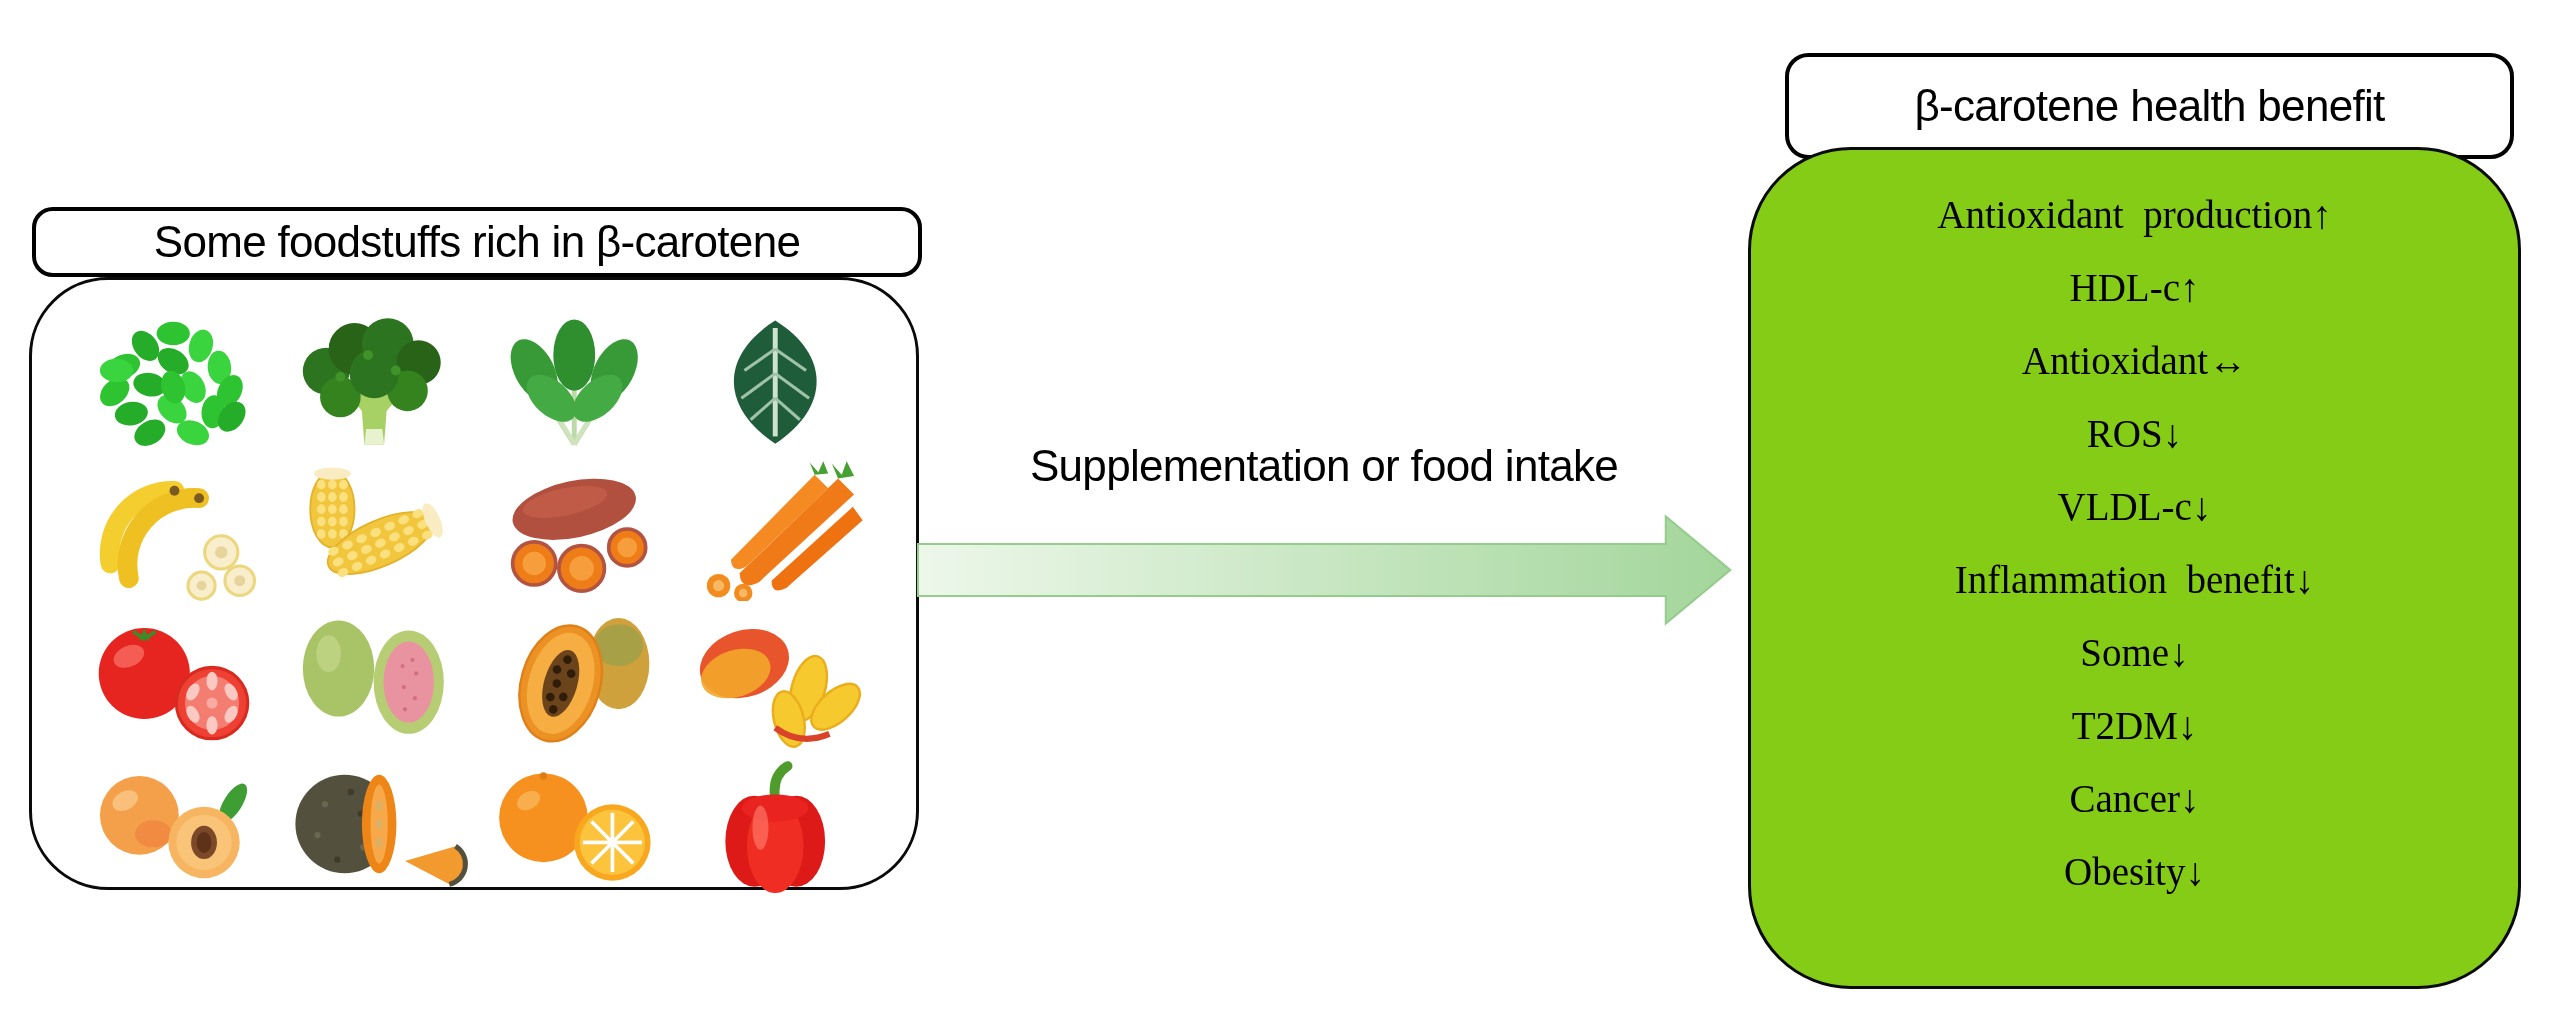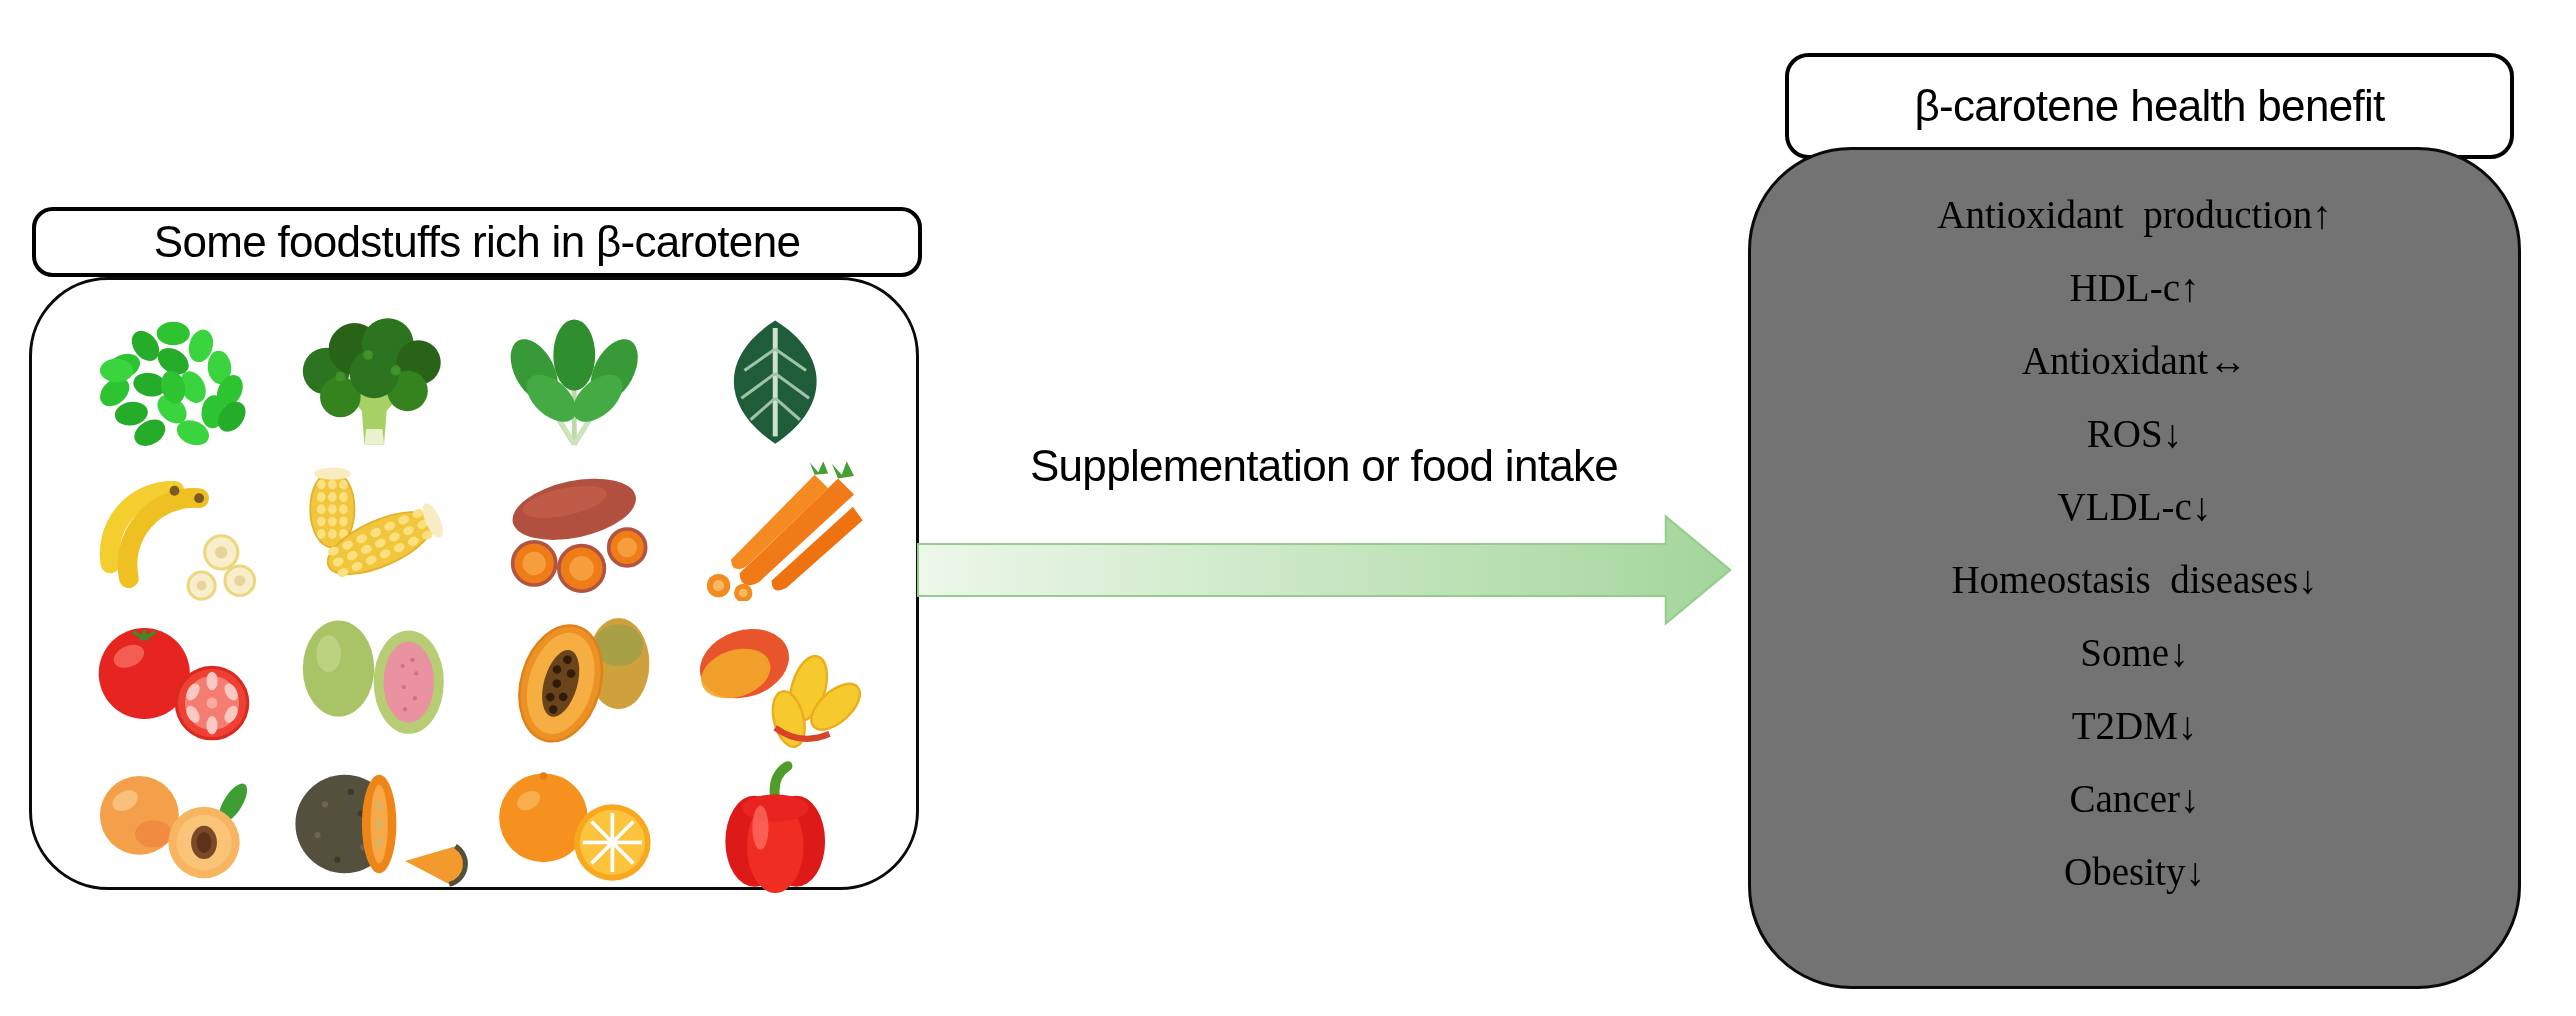--- a/index.html
+++ b/index.html
@@ -341,28 +341,28 @@
         <stop id="arrow-stop-b" offset="1" stop-color="#a3d69b"></stop>
       </linearGradient>
     </defs>
     <polygon id="arrow-shape" points="2,48 1092,48 1092,8 1186,86 1092,164 1092,124 2,124" fill="url(#arrow-grad)" stroke="#95cc8d" stroke-width="3"></polygon>
   </svg>
 
   <div id="right-title-box" class="title-box">
     <span>β-carotene health benefit</span>
   </div>
 
-  <div id="benefit-box" style="background: #737373;">
+  <div id="benefit-box" style="background: #84cc16;">
     <div id="benefits-list">
         <div class="benefit-line">Antioxidant  production↑</div>
         <div class="benefit-line">HDL-c↑</div>
         <div class="benefit-line">Antioxidant↔</div>
         <div class="benefit-line">ROS↓</div>
         <div class="benefit-line">VLDL-c↓</div>
-        <div class="benefit-line">Homeostasis  diseases↓</div>
+        <div class="benefit-line">Inflammation  benefit↓</div>
         <div class="benefit-line">Some↓</div>
         <div class="benefit-line">T2DM↓</div>
         <div class="benefit-line">Cancer↓</div>
         <div class="benefit-line">Obesity↓</div>
       </div>
   </div>
 
 </div>
 
 

